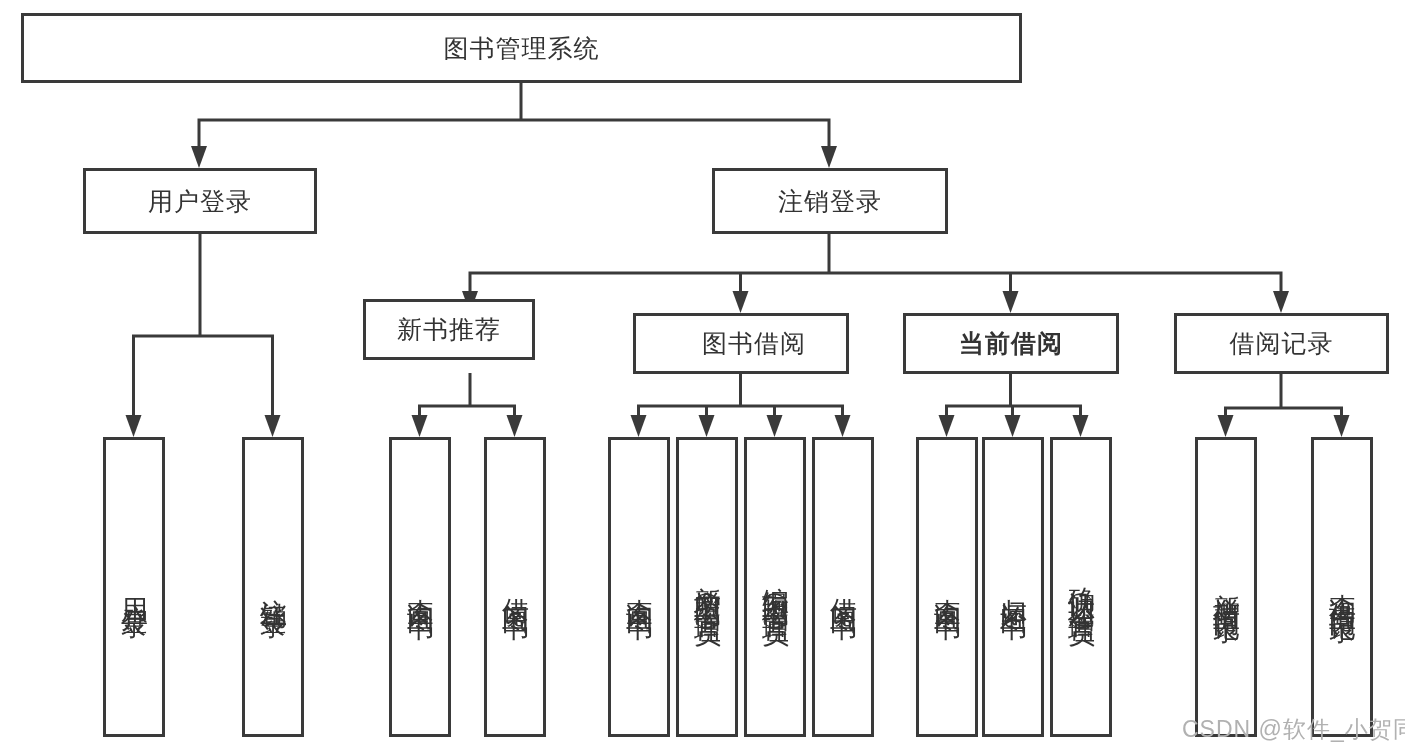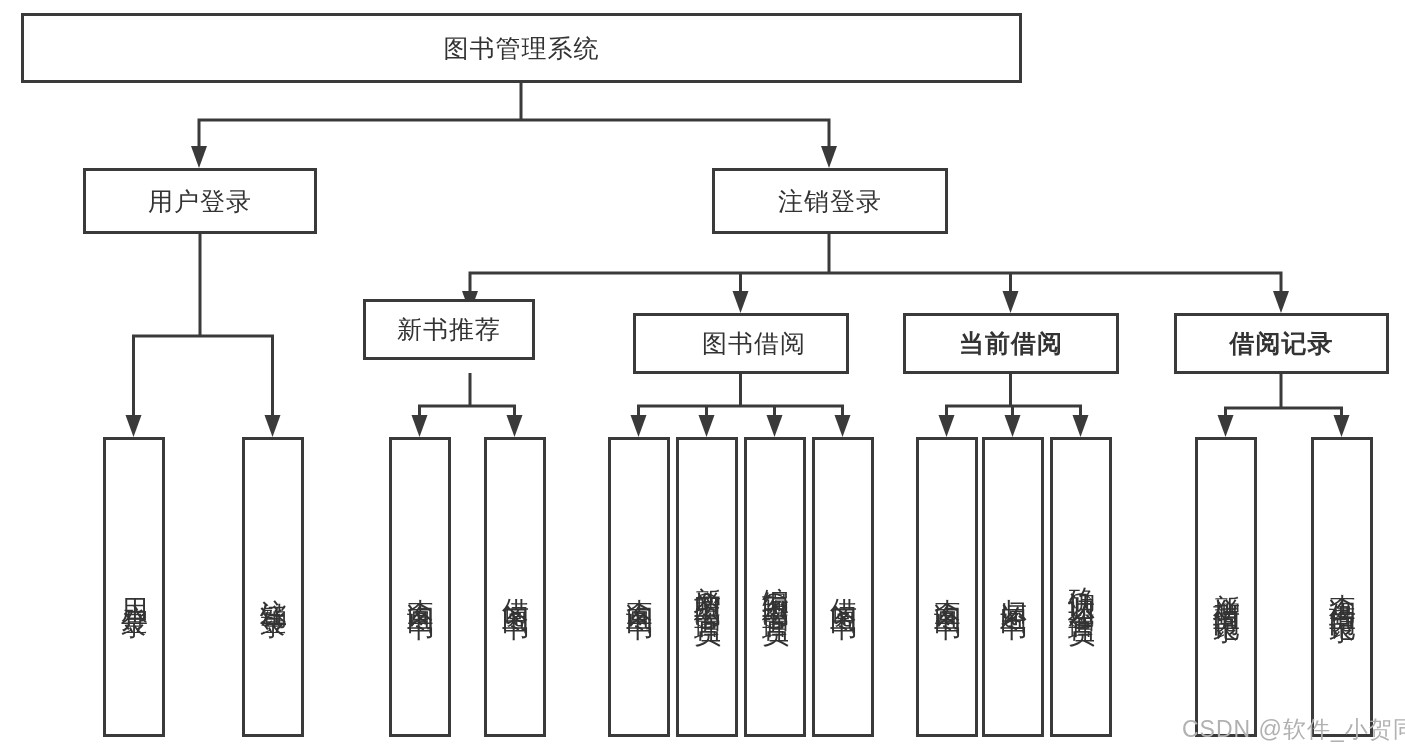--- a/index.html
+++ b/index.html
@@ -80,21 +80,21 @@
   </svg>
 
   <div class="box hbox" style="left:21px;top:13px;width:1001px;height:70px;">图书管理系统</div>
 
   <div class="box hbox" style="left:83px;top:168px;width:234px;height:66px;">用户登录</div>
   <div class="box hbox" style="left:712px;top:168px;width:236px;height:66px;">注销登录</div>
 
   <div class="box hbox" style="left:363px;top:299px;width:172px;height:61px;">新书推荐</div>
   <div class="box hbox" style="left:633px;top:313px;width:216px;height:61px;padding-left:26px;">图书借阅</div>
   <div class="box hbox" style="left:903px;top:313px;width:216px;height:61px;font-weight:bold;">当前借阅</div>
-  <div class="box hbox" style="left:1174px;top:313px;width:215px;height:61px;font-weight:bold;">借阅记录</div>
+  <div class="box hbox" style="left:1174px;top:313px;width:215px;height:61px;">借阅记录</div>
 
   <div class="box leaf" style="left:103px;top:437px;width:62px;height:300px;">
     <span>用户登录</span>
     </div>
   <div class="box leaf" style="left:242px;top:437px;width:62px;height:300px;">
     <span>注销登录</span>
     </div>
 
   <div class="box leaf" style="left:389px;top:437px;width:62px;height:300px;">
     <span>查询图书</span>

